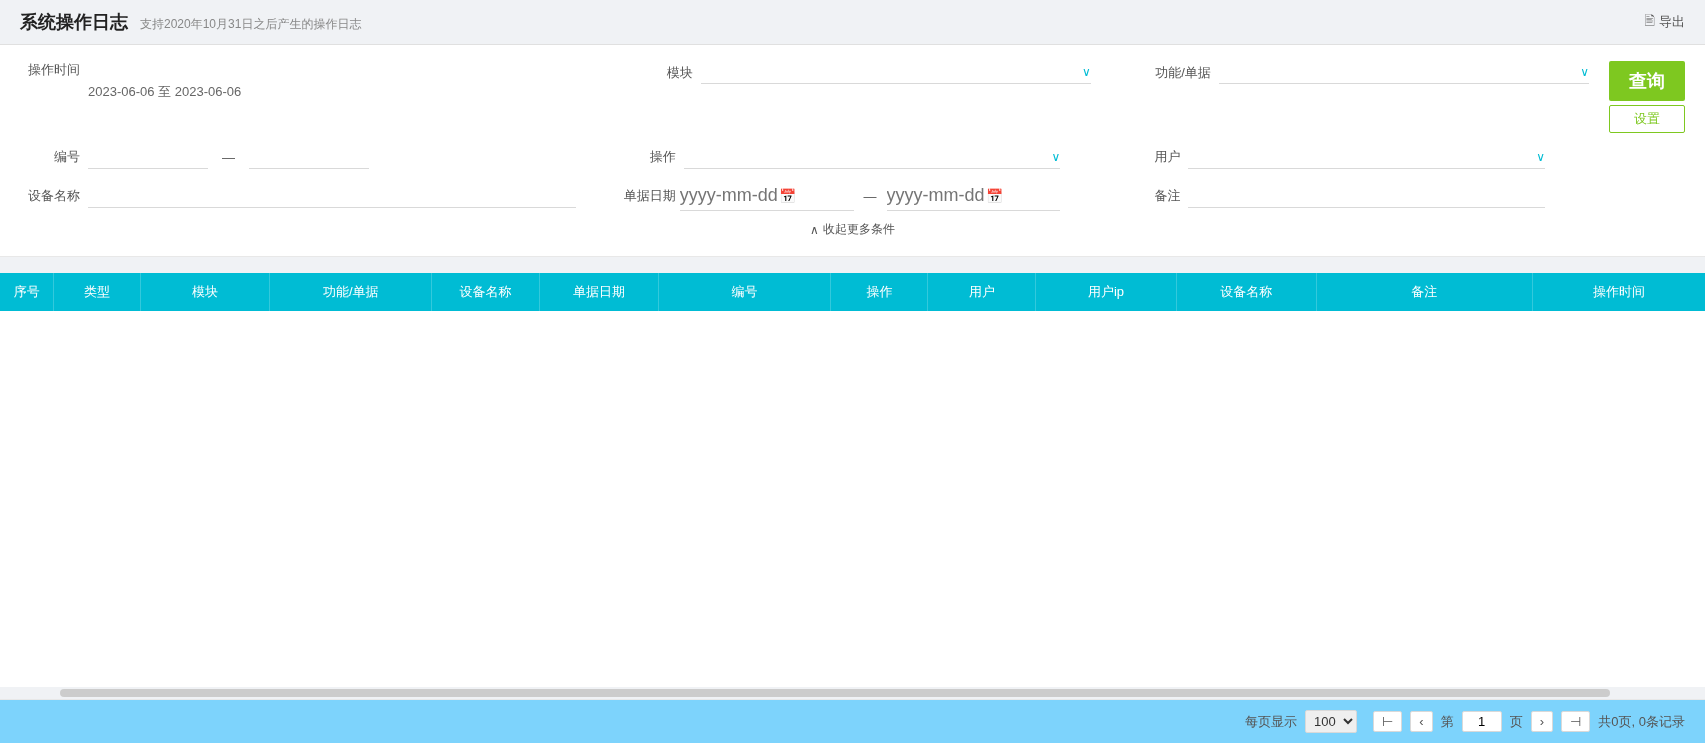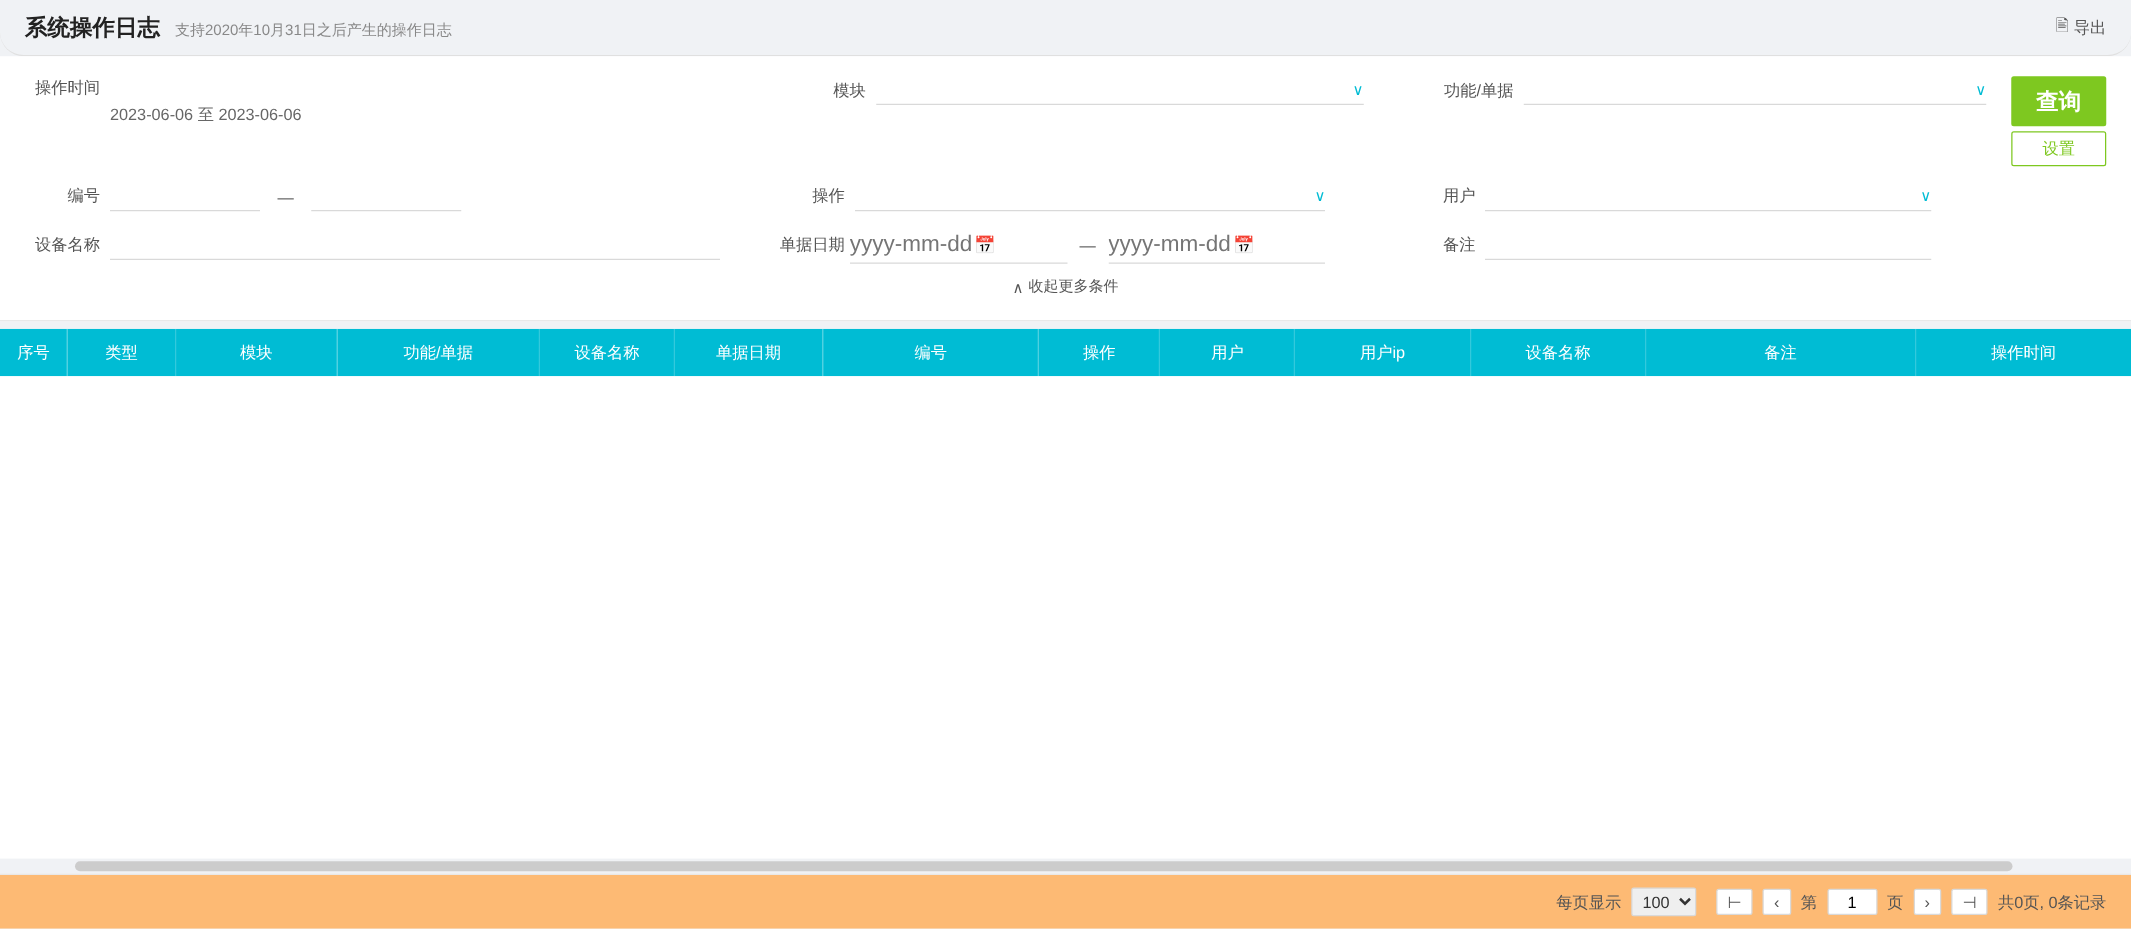--- a/index.html
+++ b/index.html
@@ -1,21 +1,21 @@
 <!DOCTYPE html>
 <html><head>
   <meta charset="utf-8">
   <style>
     * { box-sizing: border-box; margin: 0; padding: 0; }
     body { font-family: "Microsoft YaHei", "PingFang SC", sans-serif; font-size: 13px; background: #f0f2f5; color: #333; }
 
     .page-wrapper { width: 1705px; min-height: 743px; background: #f0f2f5; display: flex; flex-direction: column; }
 
     
-    .page-header { display: flex; align-items: center; justify-content: space-between; padding: 10px 20px; background: #f0f2f5; border-bottom: 1px solid #e0e0e0; border-radius: 19px; }
+    .page-header { display: flex; align-items: center; justify-content: space-between; padding: 10px 20px; background: #f0f2f5; border-bottom: 1px solid #e0e0e0; }
     .page-title-area { display: flex; align-items: baseline; gap: 12px; }
     .page-title { font-size: 18px; font-weight: bold; color: #222; }
     .page-subtitle { font-size: 12px; color: #888; }
     .export-btn { display: flex; align-items: center; gap: 4px; color: #555; font-size: 13px; cursor: pointer; border: none; background: none; }
 
     
     .filter-area { background: #fff; padding: 16px 20px 10px 20px; border-bottom: 1px solid #e8e8e8; }
     .filter-row { display: flex; align-items: center; gap: 0; margin-bottom: 12px; }
     .filter-item { display: flex; align-items: center; gap: 8px; flex: 1; }
     .filter-label { color: #555; white-space: nowrap; min-width: 60px; text-align: right; }
@@ -43,29 +43,29 @@
     
     .action-btns { display: flex; flex-direction: column; gap: 4px; }
     .query-btn { background: #7ec820; color: #fff; border: none; padding: 8px 20px; font-size: 18px; cursor: pointer; border-radius: 2px; font-weight: bold; }
     .settings-btn { background: #fff; color: #7ec820; border: 1px solid #7ec820; padding: 4px 20px; font-size: 13px; cursor: pointer; border-radius: 2px; }
 
     
     .collapse-row { text-align: center; padding: 6px 0 8px 0; }
     .collapse-btn { background: none; border: none; cursor: pointer; color: #555; font-size: 12px; display: inline-flex; align-items: center; gap: 4px; }
 
     
-    .table-area { flex: 1; background: #fff; margin-top: 6px; overflow-x: auto; }
+    .table-area { flex: 1; background: #fff; margin-top: 16px; overflow-x: auto; }
     .data-table { width: 100%; border-collapse: collapse; table-layout: fixed; }
     .data-table thead tr { background: #00bcd4; }
     .data-table thead th { color: #fff; font-weight: normal; font-size: 13px; padding: 10px 8px; text-align: center; border-right: 1px solid rgba(255,255,255,0.2); white-space: nowrap; }
     .data-table thead th:last-child { border-right: none; }
     .empty-area { height: 280px; display: flex; align-items: center; justify-content: center; color: #ccc; background: #fff; }
 
     
-    .bottom-bar { background: #fdba74; border-top: 1px solid #e8e8e8; padding: 10px 20px; display: flex; align-items: center; justify-content: flex-end; gap: 8px; font-size: 13px; color: #555; }
+    .bottom-bar { background: #7dd3fc; border-top: 1px solid #e8e8e8; padding: 10px 20px; display: flex; align-items: center; justify-content: flex-end; gap: 8px; font-size: 13px; color: #555; }
     .page-size-select { border: 1px solid #d9d9d9; border-radius: 2px; padding: 2px 4px; font-size: 13px; color: #333; }
     .page-nav-btn { border: 1px solid #d9d9d9; background: #fff; padding: 2px 8px; cursor: pointer; color: #555; font-size: 13px; border-radius: 2px; }
     .page-nav-btn:disabled { color: #ccc; cursor: default; }
     .page-input { border: 1px solid #d9d9d9; border-radius: 2px; width: 40px; text-align: center; padding: 2px 4px; font-size: 13px; }
     .scrollbar-area { background: #f0f2f5; height: 12px; position: relative; margin: 0; }
     .scrollbar-thumb { background: #ccc; height: 8px; margin-top: 2px; border-radius: 4px; width: 1550px; margin-left: 60px; }
   </style>
 </head>
 <body>
 

